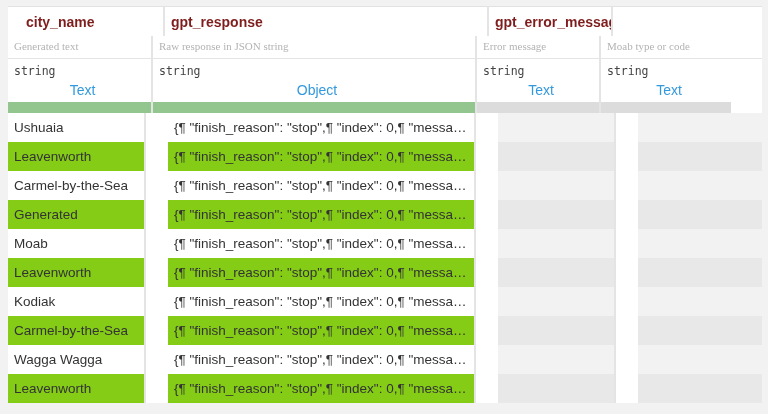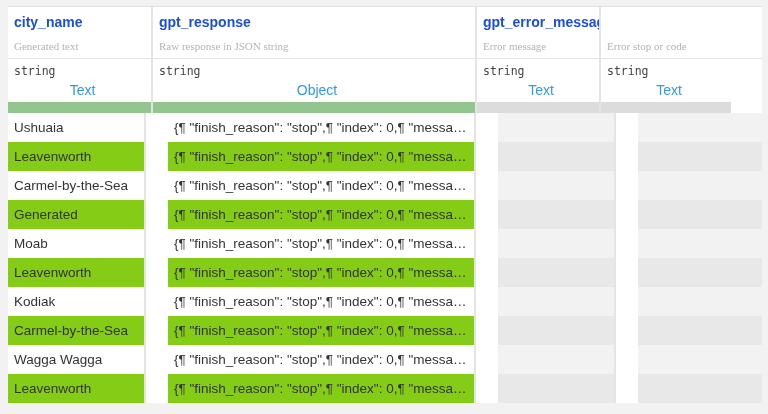--- a/index.html
+++ b/index.html
@@ -19,21 +19,21 @@
     box-sizing: border-box;
     border-right: 2px solid #e4e4e4;
     padding-left: 6px;
     white-space: nowrap; overflow: hidden;
   }
   .c1 { width: 145px; }
   .c2 { width: 324px; }
   .c3 { width: 124px; }
   .c4 { width: 130px; border-right: none; }
 
-  .h-name { height: 29px; line-height: 31px; font-weight: bold; font-size: 14px; color: #1d4ed8; }
+  .h-name { height: 29px; line-height: 31px; font-weight: bold; font-size: 14px; color: #7f1d1d; margin-left: 12px; }
   .h-desc { height: 22px; line-height: 20px; font-size: 11px; color: #b3b3b3; border-bottom: 1px solid #e4e4e4; }
   .h-desc .cell { height: 22px; font-family: Liberation Serif, serif; }
   .h-type { height: 22px; line-height: 24px; font-family: "DejaVu Sans Mono", monospace; font-size: 11.5px; color: #444; }
   .h-meaning { height: 21px; line-height: 19px; font-size: 14px; color: #3399dd; text-align: center; }
   .h-bar { height: 11px; }
   .h-bar .cell { height: 11px; padding: 0; }
   .bar-ok { background: #93c68e; }
   .bar-empty { background: #dcdcdc; }
 
   .drow { height: 29px; line-height: 29px; font-size: 13.5px; color: #333; gap: 22px; }
@@ -50,21 +50,21 @@
 <div class="table">
   <div class="row h-name">
     <div class="cell c1">city_name</div>
     <div class="cell c2">gpt_response</div>
     <div class="cell c3">gpt_error_message</div>
   </div>
   <div class="row h-desc">
     <div class="cell c1">Generated text</div>
     <div class="cell c2">Raw response in JSON string</div>
     <div class="cell c3">Error message</div>
-    <div class="cell c4">Error stop or code</div>
+    <div class="cell c4">Moab type or code</div>
   </div>
   <div class="row h-type">
     <div class="cell c1">string</div>
     <div class="cell c2">string</div>
     <div class="cell c3">string</div>
     <div class="cell c4">string</div>
   </div>
   <div class="row h-meaning">
     <div class="cell c1">Text</div>
     <div class="cell c2">Object</div>

